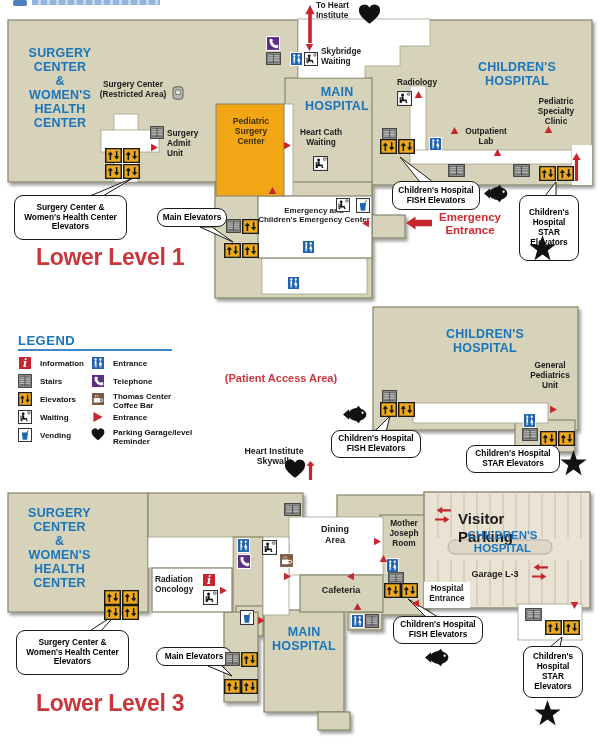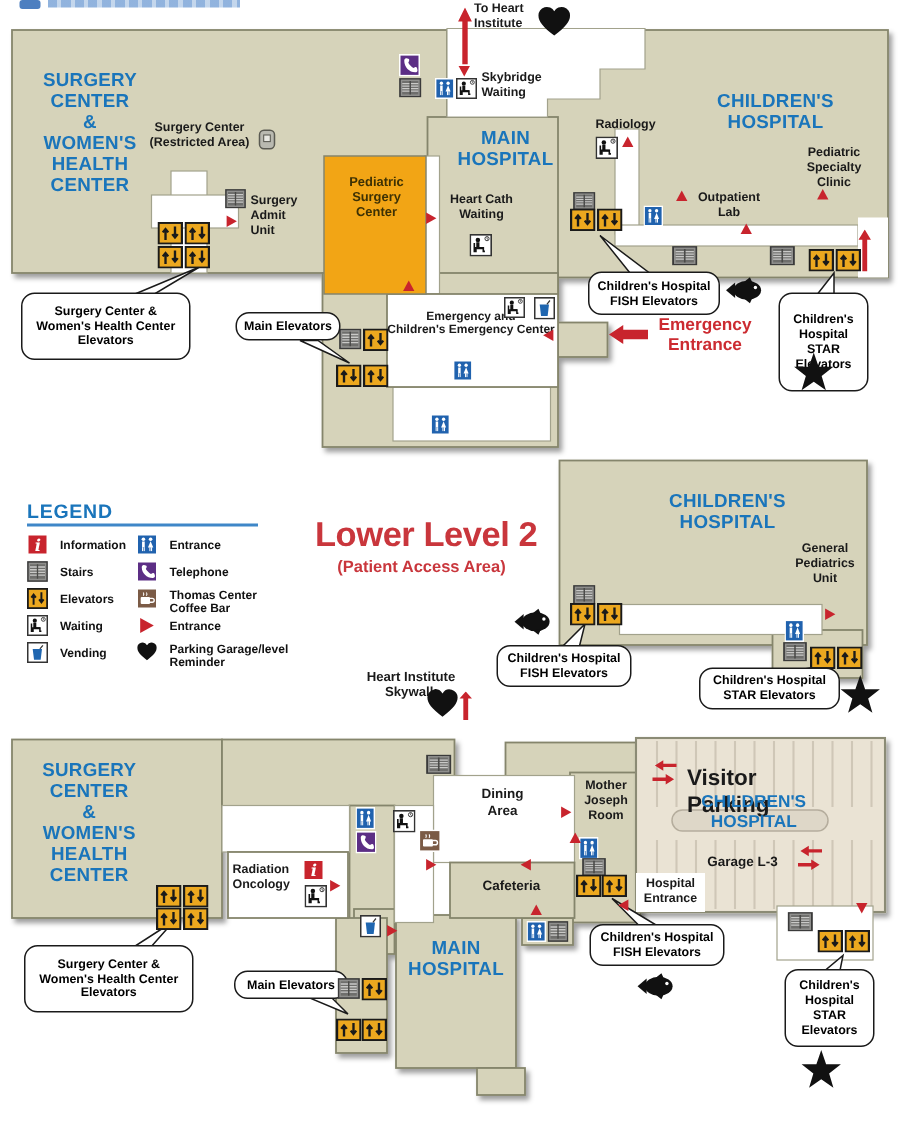--- a/index.html
+++ b/index.html
@@ -482,20 +482,21 @@
     </span>
   <div class="abs callout" style="left:519px;top:195px;width:60px;height:66px">Children's
 Hospital
 STAR
 Elevators</div>
   <span class="abs ic" style="left:529px;top:235px;width:27px;height:26px">
       <svg viewBox="0 0 20 19" preserveAspectRatio="none">
         <path d="M10 0l2.4 6.9 7.3.1-5.8 4.4 2.1 7-6-4.2-6 4.2 2.1-7L.3 7l7.3-.1z" fill="#111"></path>
       </svg>
     </span>
+  <div class="abs redtitle" style="left:36px;top:244px">Lower Level 1</div>
 
   <div class="abs lbl" style="left:18px;top:333px;color:#1a75bb;font-size:13px;letter-spacing:.5px">LEGEND</div>
   <div class="abs" id="legend-rule" style="left:18px;top:349px;width:154px"></div>
 
   <span class="abs ic" style="left:18px;top:356px;width:14px;height:14px">
       <svg viewBox="0 0 14 14" preserveAspectRatio="none">
         <rect x=".5" y=".5" width="13" height="13" fill="#c8242d" stroke="#fff"></rect>
         <text x="7.2" y="11" font-family="DejaVu Serif,serif" font-size="11" font-weight="bold" font-style="italic" fill="#fff" text-anchor="middle">i</text>
       </svg>
     </span>
@@ -575,21 +576,20 @@
     </span>
   <div class="abs legend-lbl" style="left:113px;top:413px;width:84px">Entrance</div>
   <span class="abs ic" style="left:91px;top:428px;width:14px;height:13px">
       <svg viewBox="0 0 14 13" preserveAspectRatio="none">
         <path d="M7 12.2C2.4 8.6.6 6.4.6 4A3.4 3.4 0 017 2.2 3.4 3.4 0 0113.4 4c0 2.4-1.8 4.6-6.4 8.2z" fill="#111"></path>
       </svg>
     </span>
   <div class="abs legend-lbl" style="left:113px;top:428px;width:84px">Parking Garage/level
 Reminder</div>
 
-  <div class="abs redtitle" style="left:210px;top:343px">Lower Level 2</div>
   <div class="abs redsub ctr" style="left:216px;top:372px;width:130px">(Patient Access Area)</div>
   <div class="abs lbl blue ctr" style="left:425px;top:327px;width:120px">CHILDREN'S
 HOSPITAL</div>
   <div class="abs lbl ctr" style="left:520px;top:361px;width:60px">General
 Pediatrics
 Unit</div>
   <span class="abs ic" style="left:382px;top:390px;width:15px;height:13px">
       <svg viewBox="0 0 14 14" preserveAspectRatio="none">
         <rect x=".6" y=".6" width="12.8" height="12.8" fill="#8f8f8d" stroke="#3a3a3a"></rect>
         <rect x="2" y="2.2" width="10" height="9.6" fill="#6e6e6c"></rect>
@@ -987,14 +987,15 @@
   <span class="abs ic" style="left:241px;top:679px;width:17px;height:15px">
       <svg viewBox="0 0 14 14" preserveAspectRatio="none">
         <rect x=".6" y=".6" width="12.8" height="12.8" fill="#eca81f" stroke="#1a1a1a" stroke-width="1.2"></rect>
         <path d="M4.4 11.2V4.6M2.9 6.4l1.5-2 1.5 2" fill="none" stroke="#1a1a1a" stroke-width="1.3"></path>
         <path d="M9.6 2.8v6.6M8.1 7.6l1.5 2 1.5-2" fill="none" stroke="#1a1a1a" stroke-width="1.3"></path>
       </svg>
     </span>
   <div class="abs callout" style="left:16px;top:630px;width:113px;height:45px">Surgery Center &amp;
 Women's Health Center
 Elevators</div>
+  <div class="abs redtitle" style="left:36px;top:690px">Lower Level 3</div>
 
 </div>
 
 </body></html>

